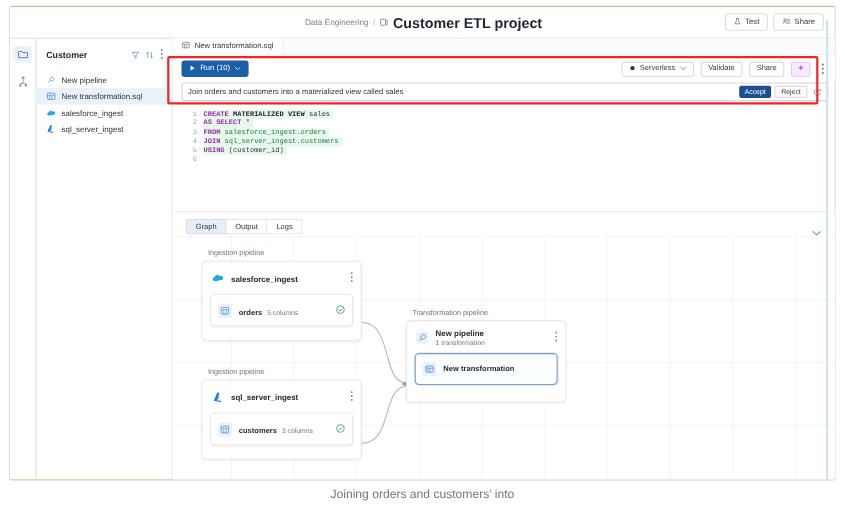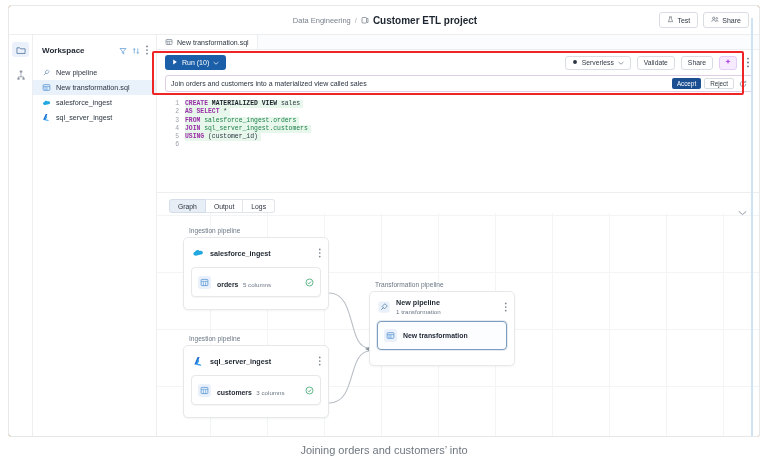--- a/index.html
+++ b/index.html
@@ -24,21 +24,21 @@
 
   
   .topbar {
     position: absolute; left:0; top:0; width:752px; height:29px;
     background:#fff; border-bottom:1px solid #eceef0;
     display:flex; align-items:center; justify-content:center;
   }
   .breadcrumb { display:flex; align-items:center; gap:4px; font-size:7.5px; color:#5a6472; }
   .bc-muted { color:#7a828d; }
   .bc-sep { color:#a8afb8; }
-  .bc-strong { color:#1d2530; font-weight:bold; font-size:10px; }
+  .bc-strong { color:#1d2530; font-weight:bold; font-size:13px; }
   .bc-icon { width:8px; height:8px; display:inline-block; }
 
   .topbar-actions { position:absolute; right:12px; top:6px; display:flex; gap:5px; }
   .tb-btn {
     display:flex; align-items:center; gap:3px;
     height:16px; padding:0 7px;
     border:1px solid #d9dde2; border-radius:3px; background:#fff;
     font-size:7px; color:#333b45; cursor:pointer; white-space:nowrap;
   }
 
@@ -234,21 +234,21 @@
               <rect x="6" y="1" width="4" height="3" fill="#8a949f"></rect>
               <rect x="2.2" y="12.5" width="3.4" height="3" fill="#8a949f"></rect>
               <rect x="10.4" y="12.5" width="3.4" height="3" fill="#8a949f"></rect>
             </svg>
         </span>
       </div>
     </div>
 
     <div class="ws">
       <div class="ws-head">
-        <span class="ws-title">Workspace</span>
+        <span class="ws-title">Customer</span>
         <span class="ws-head-icons">
           <span>
             <svg width="8" height="8" viewBox="0 0 16 16">
                 <path d="M2 3h12l-4.6 5.4V14L6.6 12V8.4z" fill="none" stroke="#4b8fd4" stroke-width="1.3" stroke-linejoin="round"></path>
               </svg>
           </span>
           <span>
             <svg width="8" height="8" viewBox="0 0 16 16">
                 <path d="M4.5 13V3m0 0L2.4 5.3M4.5 3l2.1 2.3" stroke="#4b8fd4" stroke-width="1.3" fill="none"></path>
                 <path d="M11.5 3v10m0 0l2.1-2.3M11.5 13l-2.1-2.3" stroke="#4b8fd4" stroke-width="1.3" fill="none"></path>

